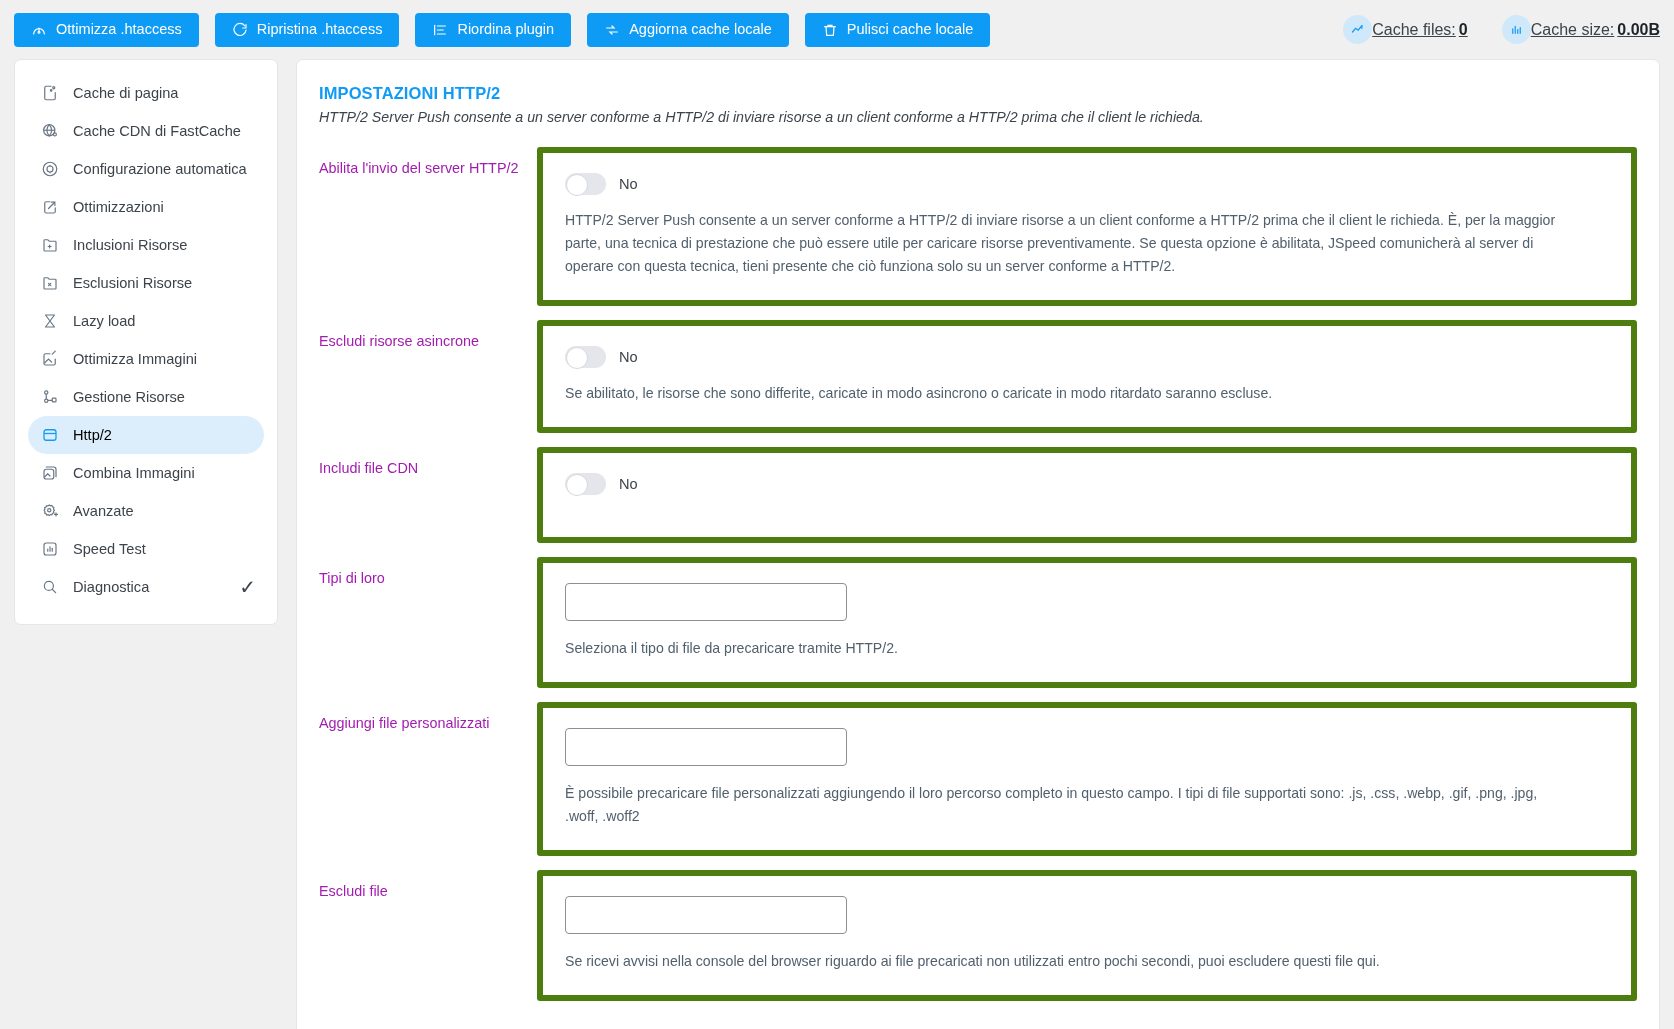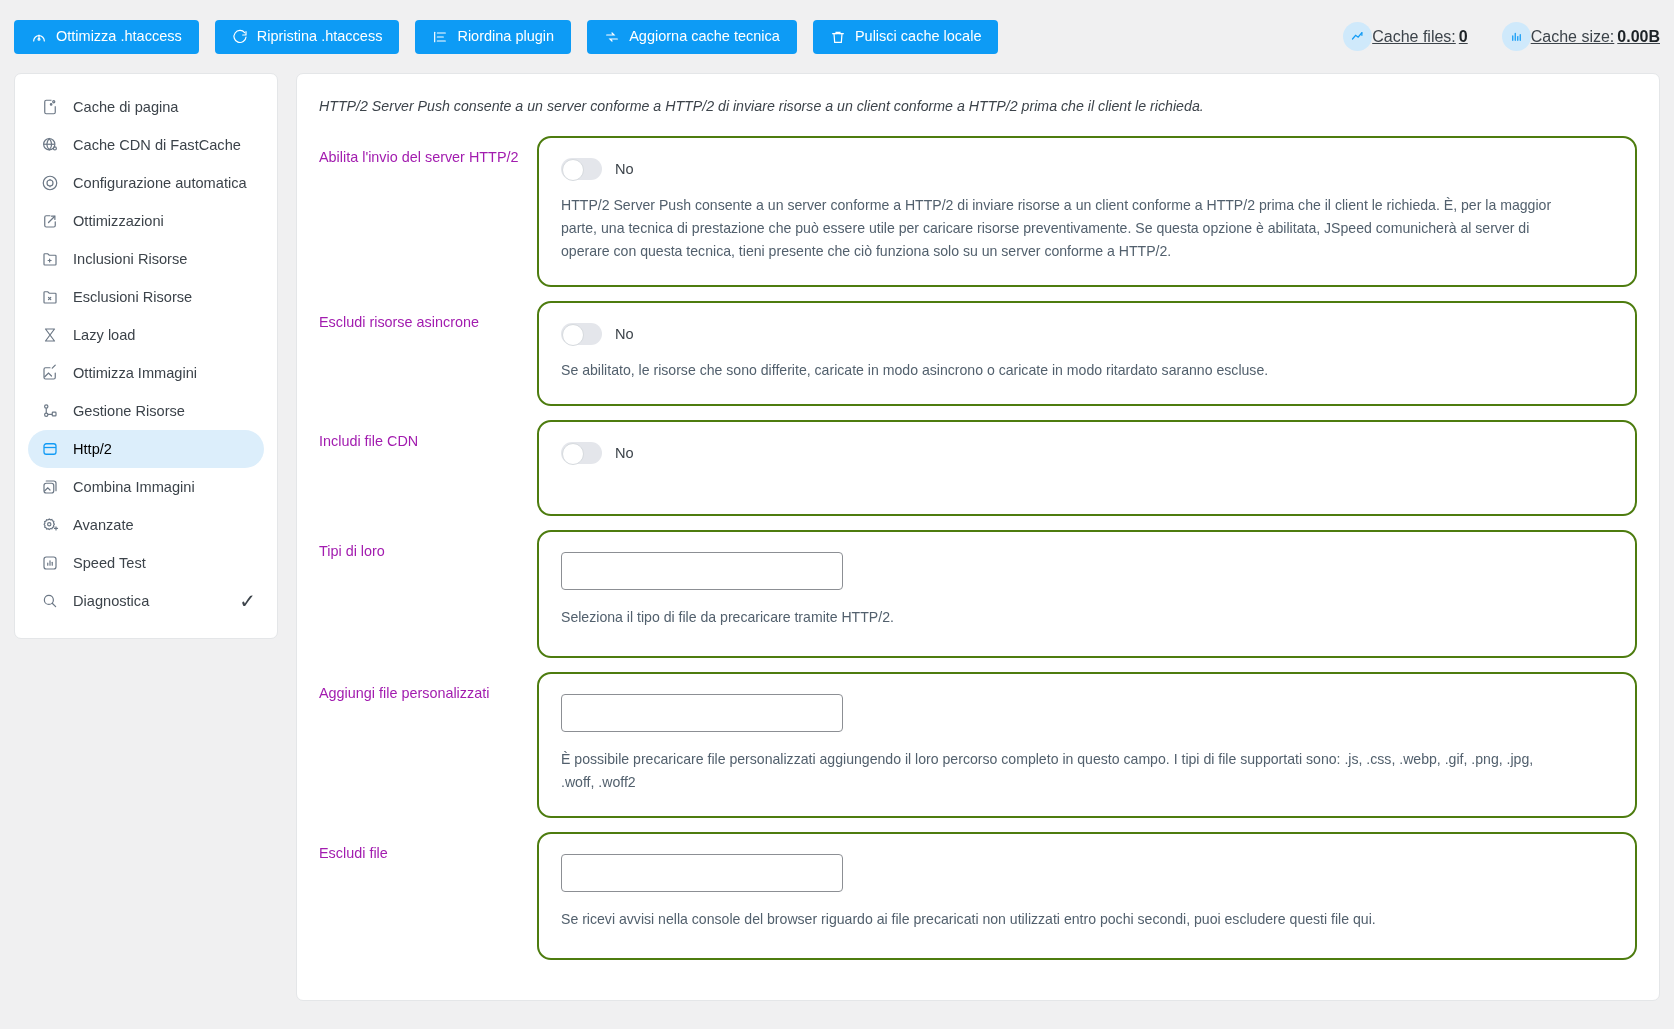--- a/index.html
+++ b/index.html
@@ -8,21 +8,21 @@
     width: 1674px; height: 1029px;
     background: #f0f0f1;
     font-family: "Liberation Sans", sans-serif;
     overflow: hidden;
   }
 
   
   .toolbar {
     display: flex;
     align-items: center;
-    height: 73px;
+    height: 59px;
     padding: 0 14px 0 14px;
     background: #f0f0f1;
   }
   .tb-btn {
     display: inline-flex;
     align-items: center;
     gap: 9px;
     height: 34px;
     padding: 0 17px;
     margin-right: 16px;
@@ -141,22 +141,22 @@
   .row-label {
     flex: 0 0 218px;
     width: 218px;
     padding-top: 12px;
     font-size: 14.4px;
     color: #a21caf;
     line-height: 1.28;
   }
   .row-field {
     flex: 1 1 auto;
-    border: 2px solid #4d7c0f;
-    border-radius: 14px;
+    border: 6px solid #4d7c0f;
+    border-radius: 3px;
     padding: 20px 22px 22px 22px;
     min-height: 96px;
   }
 
   .toggle-line {
     display: flex;
     align-items: center;
     gap: 13px;
     margin-bottom: 14px;
   }
@@ -249,21 +249,21 @@
     <span>Riordina plugin</span>
   </button>
 
   <button class="tb-btn">
     <span class="ico">
       <svg width="16" height="16" viewBox="0 0 24 24" fill="none" stroke="#fff" stroke-width="1.8" stroke-linecap="round">
           <path d="M4 9h11l-3-3"></path>
           <path d="M20 15H9l3 3"></path>
         </svg>
     </span>
-    <span>Aggiorna cache tecnica</span>
+    <span>Aggiorna cache locale</span>
   </button>
 
   <button class="tb-btn">
     <span class="ico">
       <svg width="16" height="16" viewBox="0 0 24 24" fill="none" stroke="#fff" stroke-width="1.8" stroke-linecap="round">
           <path d="M4 7h16"></path>
           <path d="M9 7V5h6v2"></path>
           <path d="M6 7l1 13h10l1-13"></path>
         </svg>
     </span>
@@ -454,20 +454,21 @@
             <path d="M15 15l4.5 4.5"></path>
           </svg>
         </span>
       <span>Diagnostica</span>
       <span class="check">✓</span>
     </div>
 
   </div>
 
   <div class="main">
+    <h2>IMPOSTAZIONI HTTP/2</h2>
     <p class="subtitle">HTTP/2 Server Push consente a un server conforme a HTTP/2 di inviare risorse a un client conforme a HTTP/2 prima che il client le richieda.</p>
 
     <div class="row">
       <div class="row-label">Abilita l'invio del server HTTP/2</div>
       <div class="row-field tall">
         <div class="toggle-line">
           <span class="switch"></span>
           <span class="toggle-val">No</span>
         </div>
         <div class="desc">HTTP/2 Server Push consente a un server conforme a HTTP/2 di inviare risorse a un client conforme a HTTP/2 prima che il client le richieda. È, per la maggior parte, una tecnica di prestazione che può essere utile per caricare risorse preventivamente. Se questa opzione è abilitata, JSpeed comunicherà al server di operare con questa tecnica, tieni presente che ciò funziona solo su un server conforme a HTTP/2.</div>

